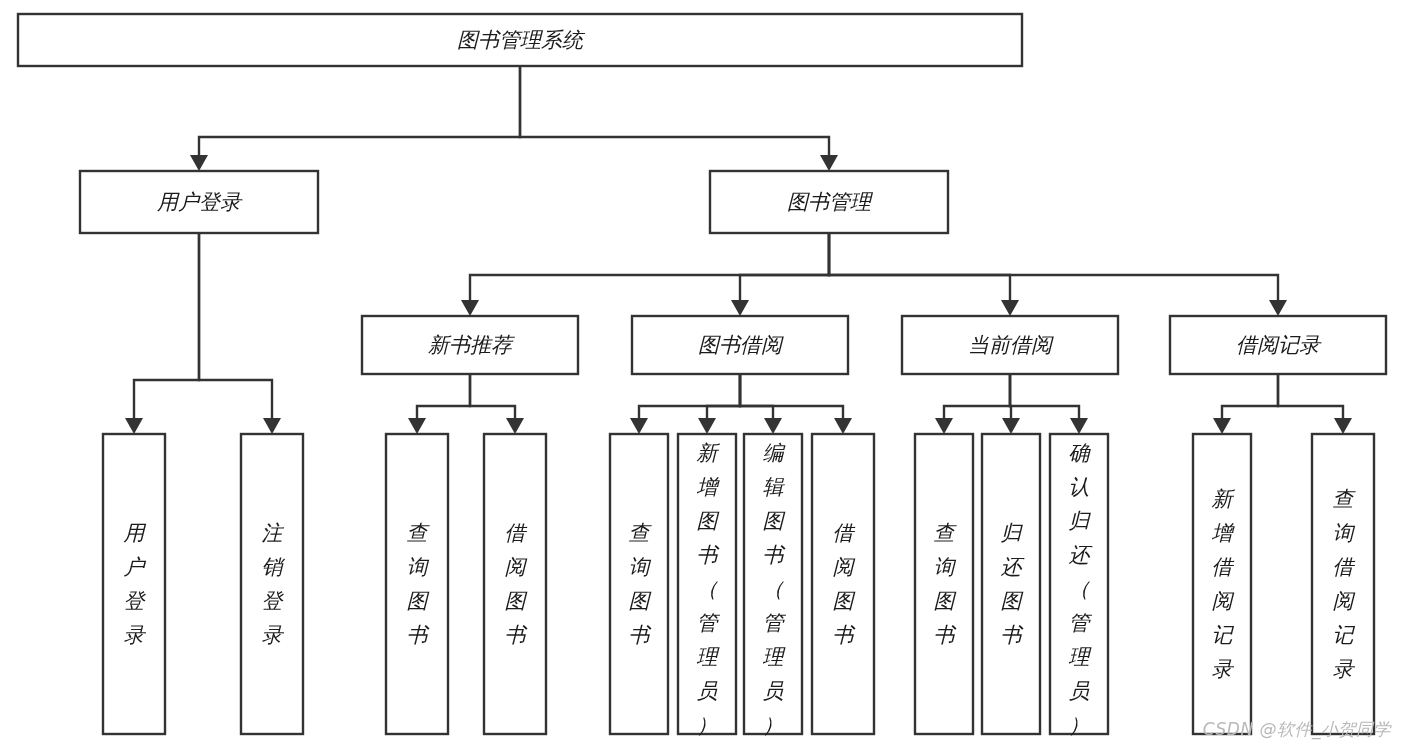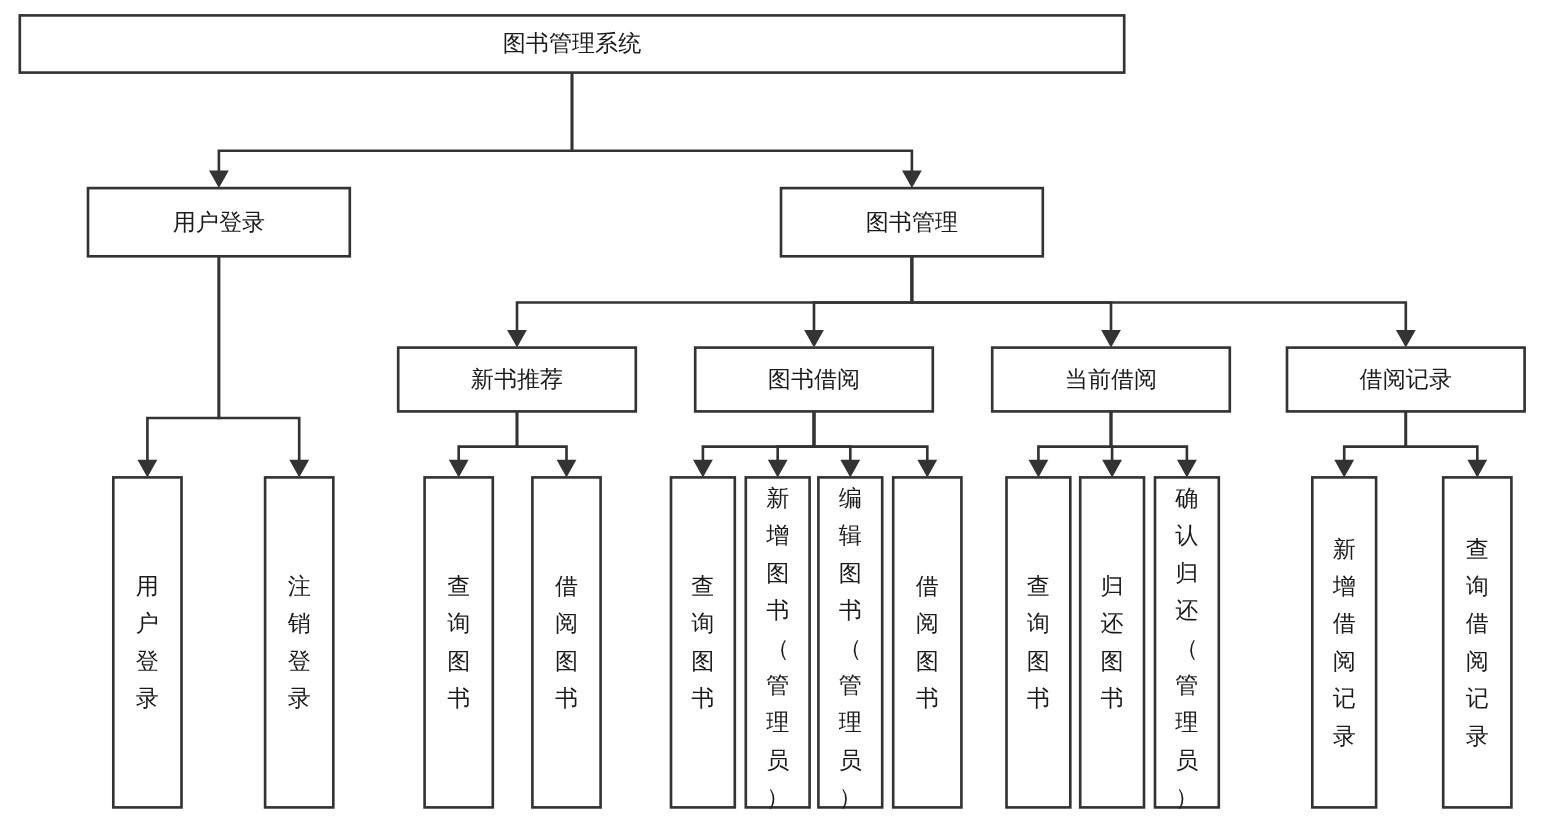--- a/index.html
+++ b/index.html
@@ -12,20 +12,21 @@
     width: 1405px;
     height: 747px;
     font-family: "Liberation Sans", "DejaVu Sans", sans-serif;
     overflow: hidden;
   }
   #diagram-root {
     position: relative;
     width: 1405px;
     height: 747px;
     background: #ffffff;
+    font-style: italic;
   }
   svg#tree-canvas {
     position: absolute;
     left: 0;
     top: 0;
     width: 1405px;
     height: 747px;
     display: block;
   }
   .node-box {
@@ -227,13 +228,14 @@
         <g>
           <rect class="node-box" x="1193" y="434" width="58" height="300"></rect>
           <text class="node-label-vertical" x="1222" y="506"><tspan x="1222" dy="0">新</tspan><tspan x="1222" dy="34">增</tspan><tspan x="1222" dy="34">借</tspan><tspan x="1222" dy="34">阅</tspan><tspan x="1222" dy="34">记</tspan><tspan x="1222" dy="34">录</tspan></text>
         </g>
         <g>
           <rect class="node-box" x="1312" y="434" width="62" height="300"></rect>
           <text class="node-label-vertical" x="1343" y="506"><tspan x="1343" dy="0">查</tspan><tspan x="1343" dy="34">询</tspan><tspan x="1343" dy="34">借</tspan><tspan x="1343" dy="34">阅</tspan><tspan x="1343" dy="34">记</tspan><tspan x="1343" dy="34">录</tspan></text>
         </g>
       </g>
   </svg>
+  <div class="watermark">CSDN @软件_小贺同学</div>
 </div>
 
 </body></html>

